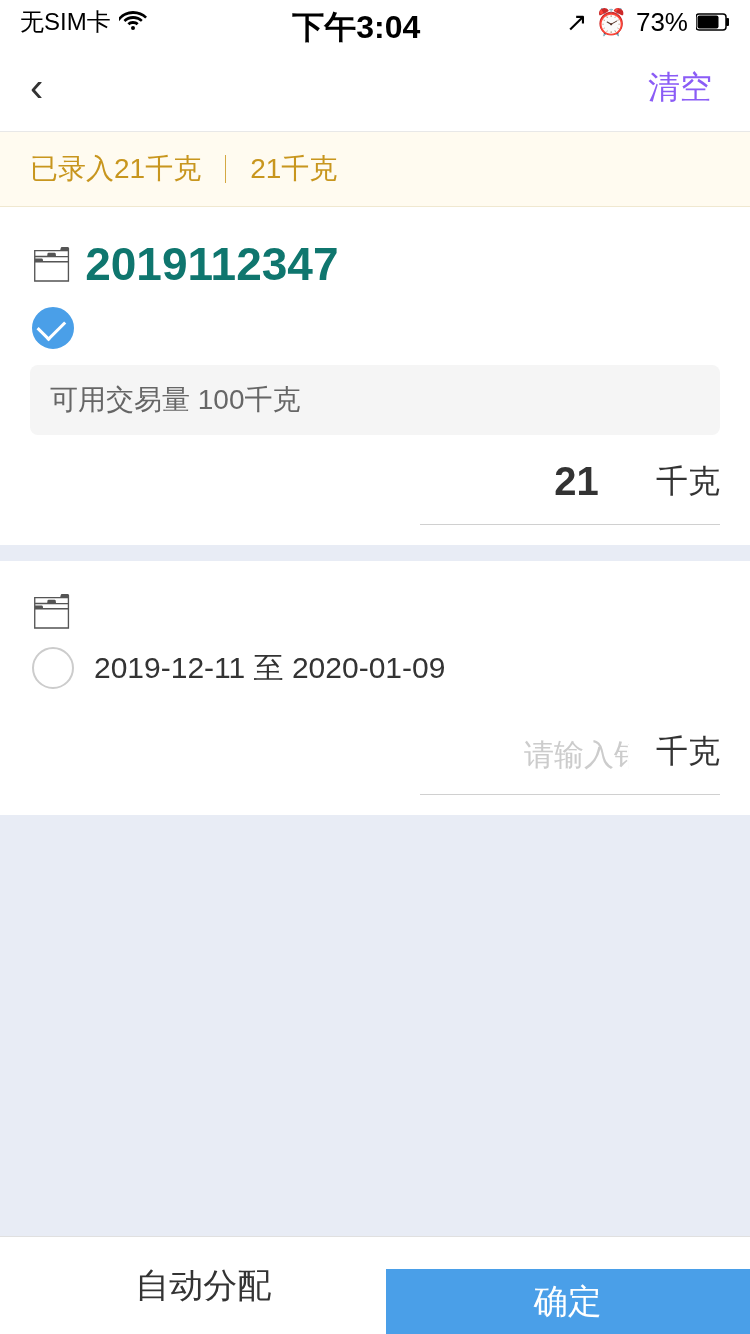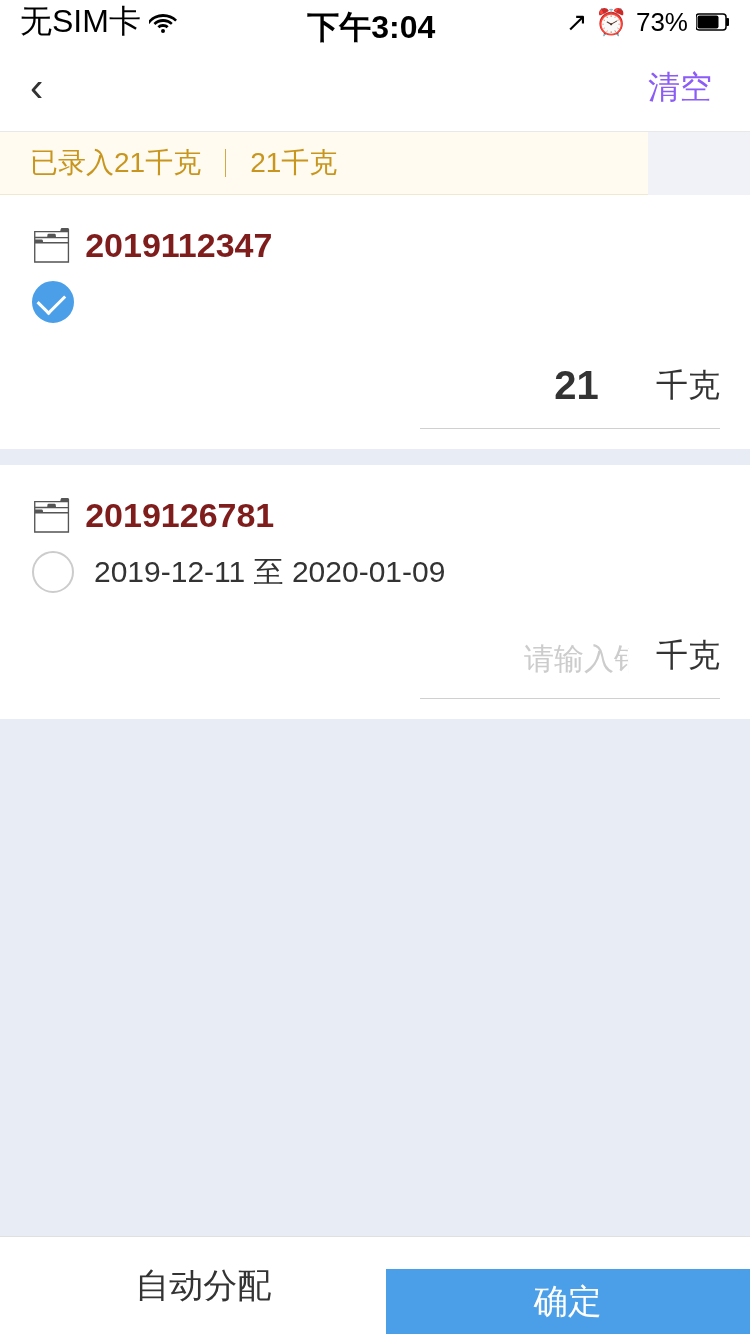--- a/index.html
+++ b/index.html
@@ -21,21 +21,21 @@
       display: flex;
       align-items: center;
       justify-content: space-between;
       padding: 0 20px;
       font-size: 28px;
     }
     .status-left {
       display: flex;
       align-items: center;
       gap: 8px;
-      font-size: 32px;
+      font-size: 24px;
       color: #000;
     }
     .status-center {
       font-size: 32px;
       font-weight: 600;
       color: #000;
       margin-top: 12px;
     }
     .status-right {
       display: flex;
@@ -70,23 +70,23 @@
     .nav-action {
       font-size: 32px;
       color: #8b5cf6;
       cursor: pointer;
       width: 80px;
       text-align: center;
     }
 
     
     .summary-bar {
-      width: 648px;
+      width: 750px;
       background: #fffbf0;
-      padding: 12px 30px;
+      padding: 18px 30px;
       display: flex;
       align-items: center;
       gap: 0;
       border-bottom: 1px solid #f0e8d0;
     }
     .summary-item {
       font-size: 28px;
       color: #c8961e;
       font-weight: 500;
     }
@@ -114,23 +114,23 @@
       gap: 12px;
       margin-bottom: 16px;
     }
 
     .batch-icon {
       font-size: 34px;
       color: #555;
     }
 
     .batch-id {
-      font-size: 34px;
+      font-size: 46px;
       font-weight: 600;
-      color: #7f1d1d;
+      color: #0f766e;
     }
 
     .batch-date-row {
       display: flex;
       align-items: center;
       gap: 20px;
       margin-bottom: 16px;
       padding-left: 2px;
     }
 
@@ -315,36 +315,36 @@
 
   <div class="batch-container">
     <div class="batch-item">
       <div class="batch-item-header">
         <span class="batch-icon">🗂</span>
         <span class="batch-id">2019112347</span>
       </div>
       <div class="batch-date-row">
         <div class="batch-radio checked"></div>
       </div>
+      <div class="batch-avail">可用交易量 100千克</div>
       <div class="batch-qty-row">
         <input class="batch-qty-input" type="number" value="21" style="">
         <span class="batch-unit">千克</span>
       </div>
       <div class="input-underline"></div>
       <div style="height:20px;"></div>
     </div>
   </div>
 
   <div class="section-separator"></div>
 
   <div class="batch-container">
     <div class="batch-item">
       <div class="batch-item-header">
         <span class="batch-icon">🗂</span>
-        <span class="batch-id">2019126781</span>
       </div>
       <div class="batch-date-row">
         <div class="batch-radio"></div>
         <span class="batch-date-text">2019-12-11 至 2020-01-09</span>
       </div>
       <div class="batch-qty-row">
         <input class="batch-qty-input" type="number" placeholder="请输入销售数量" style="">
         <span class="batch-unit">千克</span>
       </div>
       <div class="input-underline"></div>

